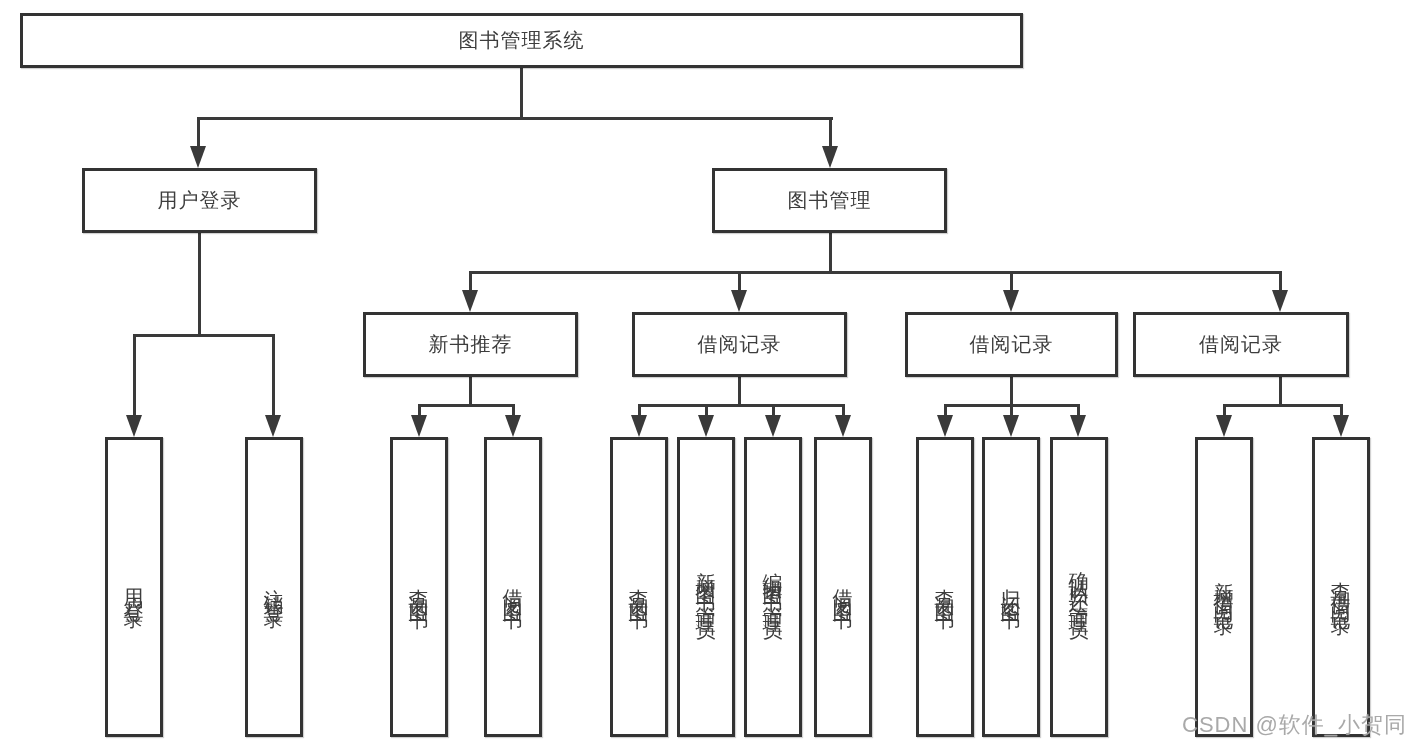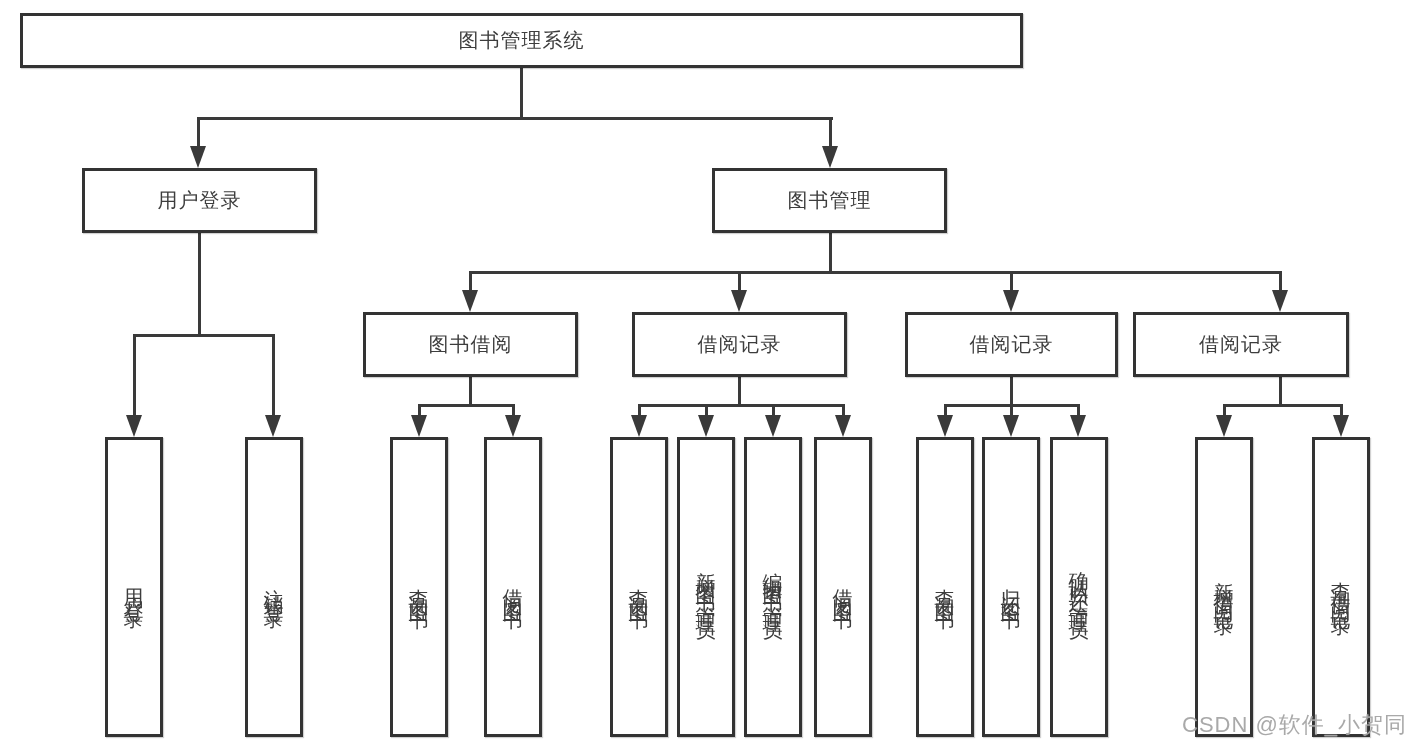--- a/index.html
+++ b/index.html
@@ -145,21 +145,21 @@
 
   <div class="box hbox n-login">
     <span>用户登录</span>
   </div>
 
   <div class="box hbox n-manage">
     <span>图书管理</span>
   </div>
 
   <div class="box hbox n-l3-0">
-    <span>图书借阅</span>
+    <span>新书推荐</span>
   </div>
   <div class="box hbox n-l3-1">
     <span>借阅记录</span>
   </div>
   <div class="box hbox n-l3-2">
     <span>借阅记录</span>
   </div>
   <div class="box hbox n-l3-3">
     <span>借阅记录</span>
   </div>

